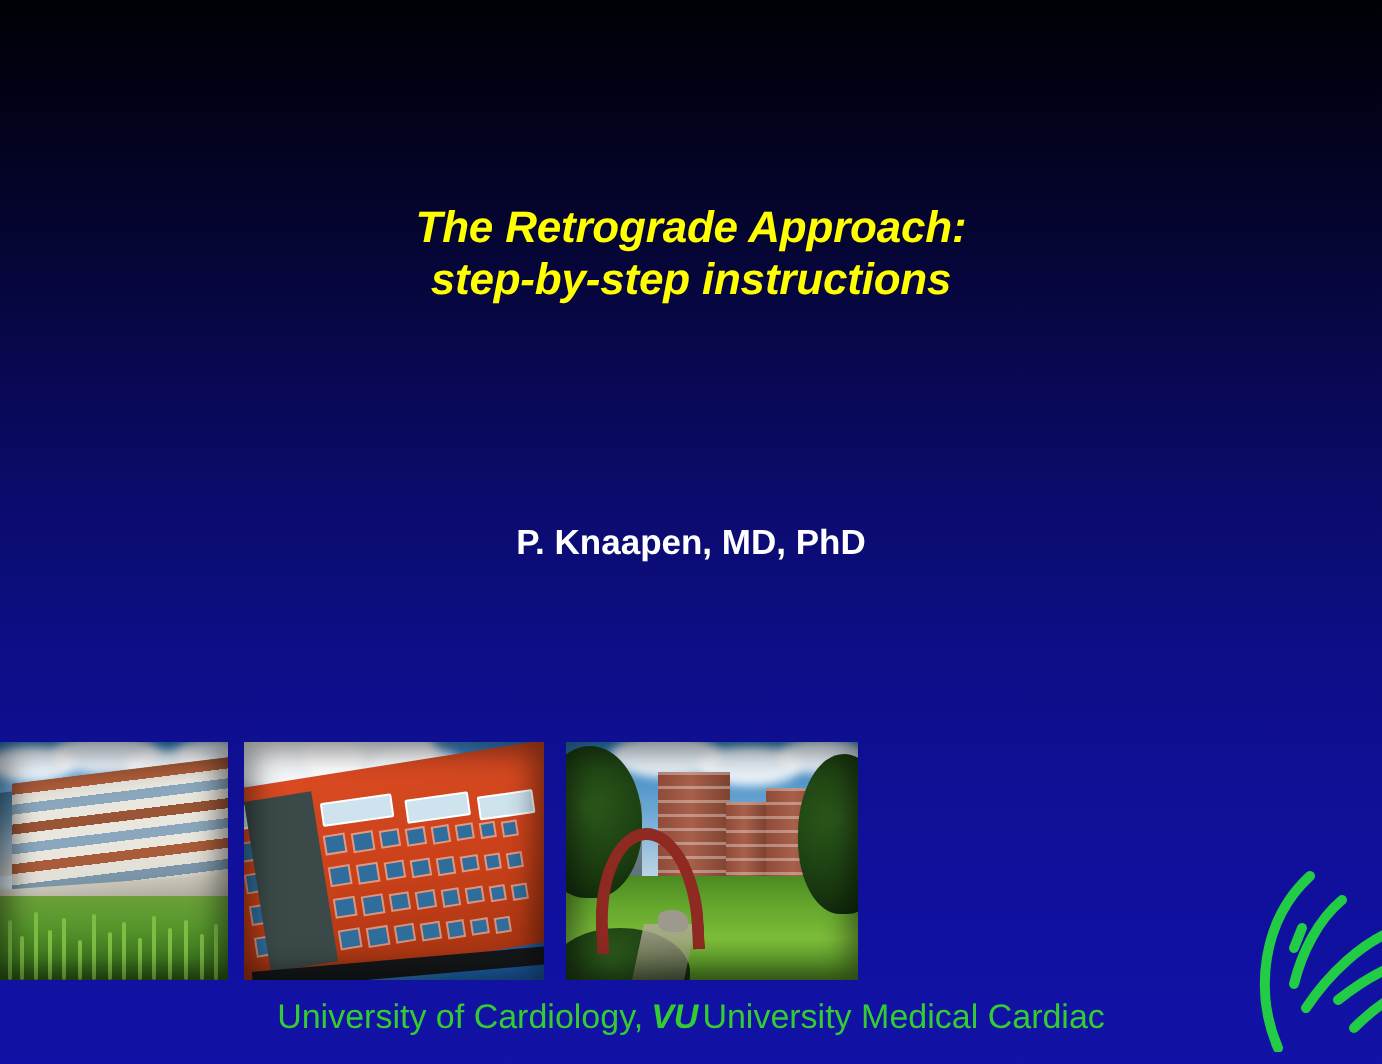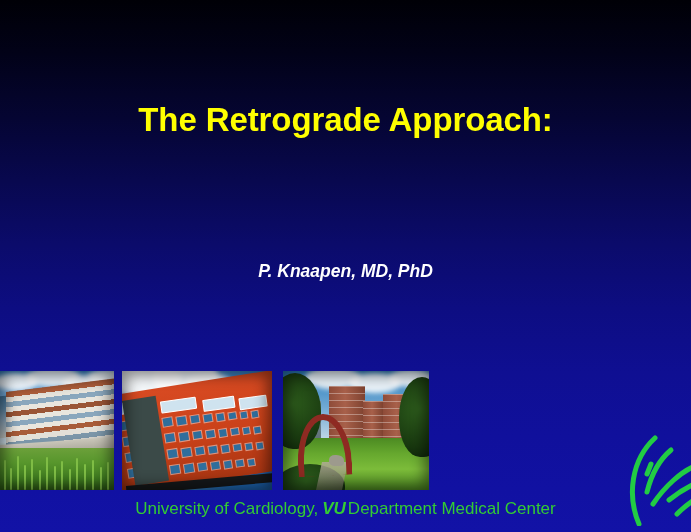--- a/index.html
+++ b/index.html
@@ -31,35 +31,35 @@
     position: absolute;
     left: 0;
     top: 101px;
     width: 691px;
     text-align: center;
     line-height: 1.17;
   }
   .title-line {
     display: block;
     color: #ffff00;
-    font-size: 33px;
+    font-size: 22px;
     font-weight: bold;
     letter-spacing: -0.1px;
     white-space: nowrap;
+    font-style: italic;
   }
 
   
   #author-block {
     position: absolute;
     left: 0;
     top: 260px;
     width: 691px;
     text-align: center;
     line-height: 1.32;
-    font-style: italic;
   }
   .author-line {
     display: block;
     color: #ffffff;
     font-size: 17.5px;
     font-weight: bold;
     white-space: nowrap;
   }
 
   
@@ -264,20 +264,21 @@
     height: 96px;
   }
 </style>
 </head>
 <body>
 
 <div id="slide">
 
   <div id="title-block">
     <span class="title-line">The Retrograde Approach:</span>
+    <span class="title-line">step-by-step instructions</span>
   </div>
 
   <div id="author-block">
     <span class="author-line">P. Knaapen, MD, PhD</span>
   </div>
 
   <div id="photo-strip">
 
     <div class="photo" id="photo-1">
       <div class="sky"></div>
@@ -384,21 +385,21 @@
       <div class="p3-tree" style="left:-8px;  bottom:-18px; width:70px; height:44px;"></div>
       <div id="p3-path"></div>
       <div id="p3-arch"></div>
       <div id="p3-stone"></div>
       <div class="vignette"></div>
     </div>
 
   </div>
 
   <div id="footer">
-    <span class="footer-text">University of Cardiology,</span><span class="footer-vu">VU</span><span class="footer-text">Department Medical Center</span>
+    <span class="footer-text">University of Cardiology,</span><span class="footer-vu">VU</span><span class="footer-text">University Medical Cardiac</span>
   </div>
 
   <div id="logo">
     <svg width="66" height="96" viewBox="0 0 66 96">
       <g fill="none" stroke="#22cc44" stroke-linecap="round">
         <path d="M14 94 C 2 66, 6 30, 30 8" stroke-width="5"></path>
         <path d="M22 62 C 26 46, 34 30, 46 20" stroke-width="5"></path>
         <path d="M28 74 C 40 56, 56 42, 70 36" stroke-width="5"></path>
         <path d="M44 70 C 54 62, 64 56, 74 52" stroke-width="5"></path>
         <path d="M52 84 C 60 76, 68 70, 76 66" stroke-width="5"></path>

